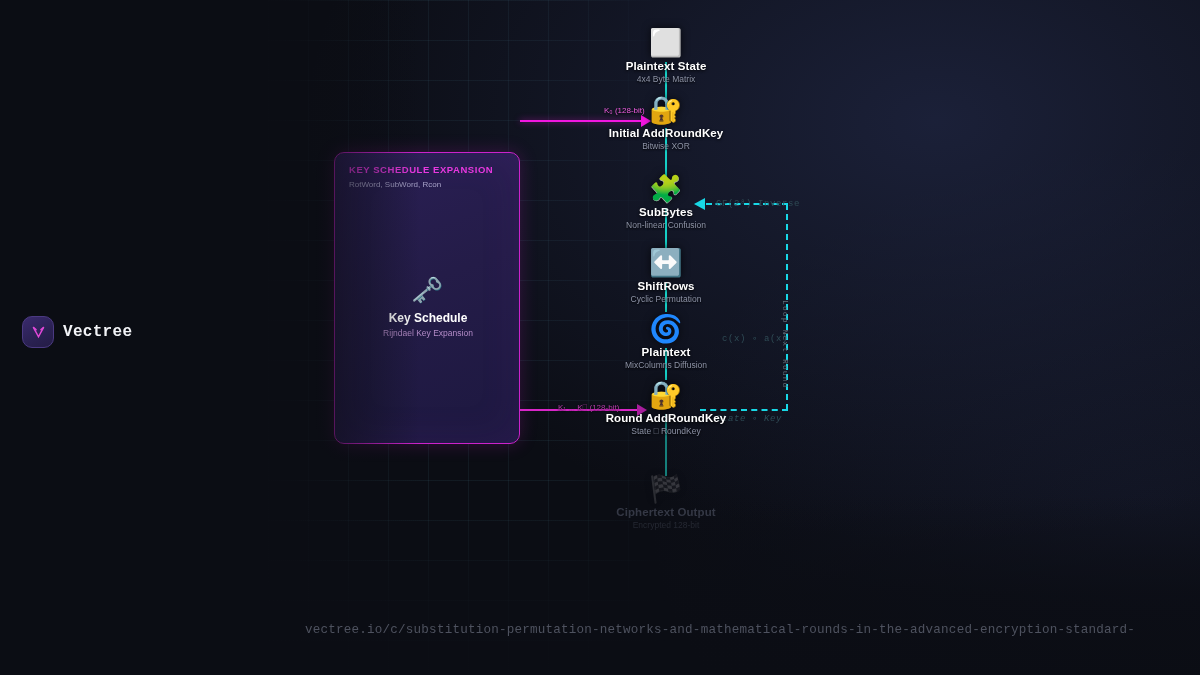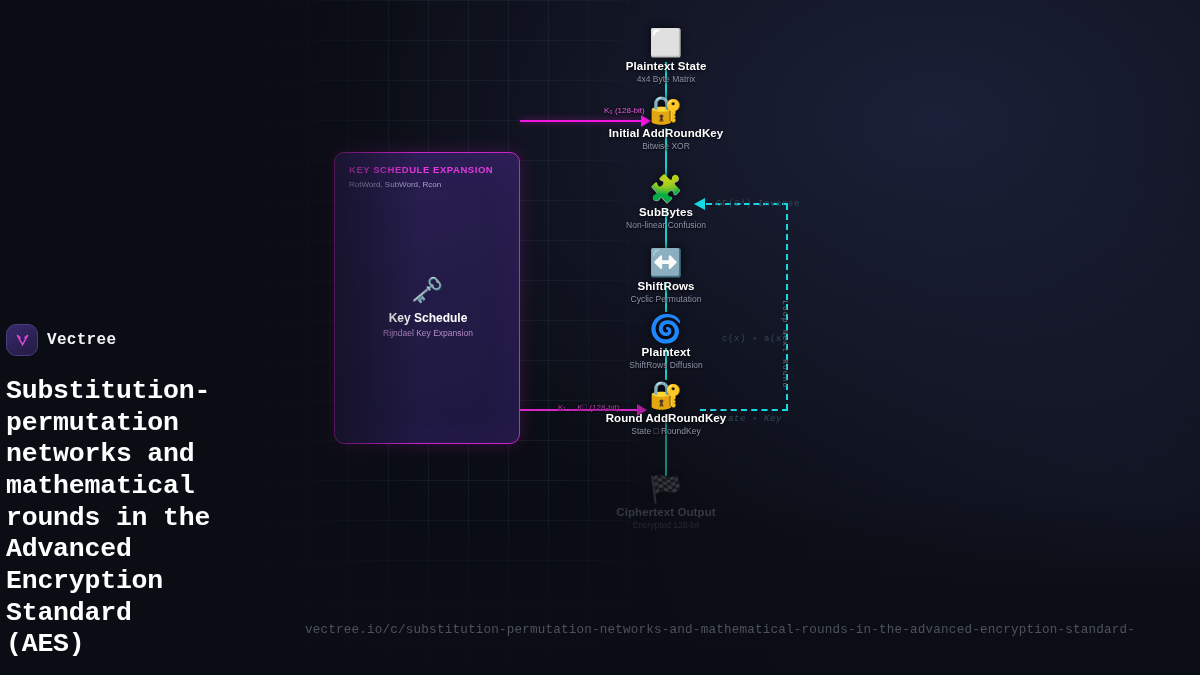--- a/index.html
+++ b/index.html
@@ -135,21 +135,21 @@
     font-family:"Liberation Mono", monospace; letter-spacing:.6px;
   }
 
   
   #ks-node{ position:absolute; left:0; top:122px; width:186px; text-align:center; }
   #ks-node .ico{ font-size:26px; line-height:30px; display:block; }
   #ks-node .nm{ font-size:12px; font-weight:bold; color:#fff; margin-top:6px; }
   #ks-node .sb{ font-size:8.5px; color:#b48cc8; margin-top:3px; }
 
   
-  #overlay{ position:absolute; left:6px; top:316px; width:300px;margin-top:8px; }
+  #overlay{ position:absolute; left:22px; top:316px; width:300px; }
   #brand{ display:flex; align-items:center; gap:9px; }
   #brand-mark{
     width:32px; height:32px; border-radius:10px; flex:none;
     background:linear-gradient(150deg,#3a2a6e 0%,#2a2152 60%,#241c45 100%);
     border:1px solid #4b3a82;
     display:flex; align-items:center; justify-content:center;
   }
   #brand-name{
     font-family:"Liberation Mono", monospace;
     font-size:16px; font-weight:bold; color:#f2f3f7; letter-spacing:.3px;
@@ -236,21 +236,21 @@
 
   <div class="node" style="left:666px; top:248px;">
     <span class="ico">↔️</span>
     <div class="nm">ShiftRows</div>
     <div class="sb">Cyclic Permutation</div>
   </div>
 
   <div class="node" style="left:666px; top:314px;">
     <span class="ico">🌀</span>
     <div class="nm">Plaintext</div>
-    <div class="sb">ShiftRows Diffusion</div>
+    <div class="sb">MixColumns Diffusion</div>
   </div>
 
   <div class="node" style="left:666px; top:380px;">
     <span class="ico">🔐</span>
     <div class="nm">Round AddRoundKey</div>
     <div class="sb">State ⎕ RoundKey</div>
   </div>
 
   <div class="node dim" style="left:666px; top:474px;">
     <span class="ico">🏁</span>
@@ -266,24 +266,15 @@
   <div id="brand">
     <div id="brand-mark">
       <svg width="17" height="17" viewBox="0 0 24 24" fill="none" stroke="#e048d8" stroke-width="2.1" stroke-linecap="round">
         <path d="M5 5 L12 18 L19 5"></path>
         <path d="M5 5 L8.5 8"></path>
         <path d="M19 5 L15.5 8"></path>
       </svg>
     </div>
     <div id="brand-name">Vectree</div>
   </div>
-  <div id="headline">Substitution-
-permutation
-networks and
-mathematical
-rounds in the
-Advanced
-Encryption
-Standard
-(AES)</div>
 </div>
 
 <div id="url">vectree.io/c/substitution-permutation-networks-and-mathematical-rounds-in-the-advanced-encryption-standard-</div>
 
 </body></html>

